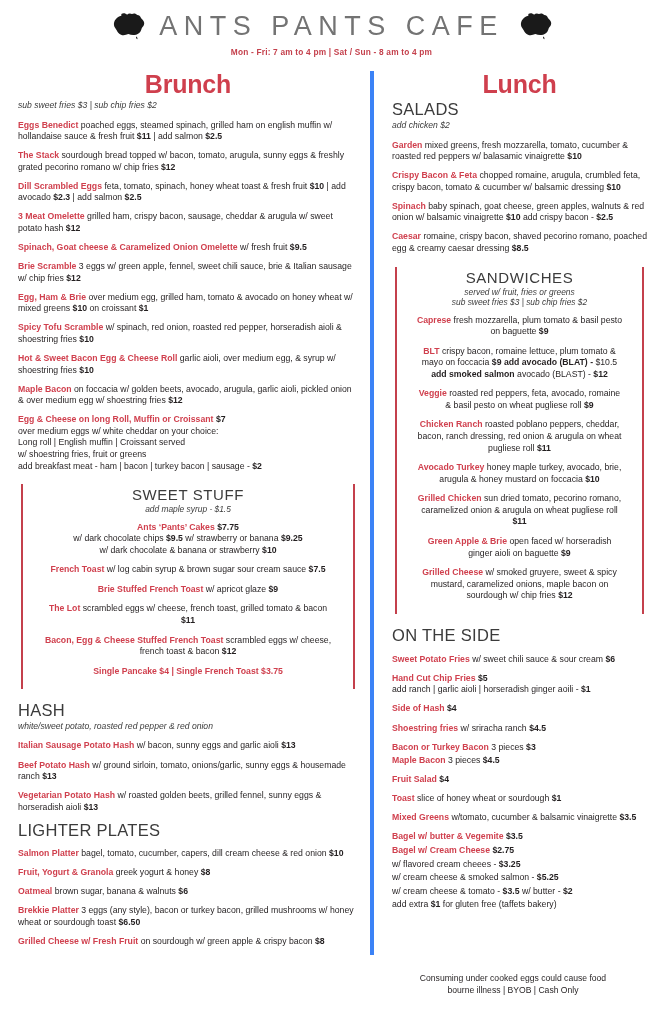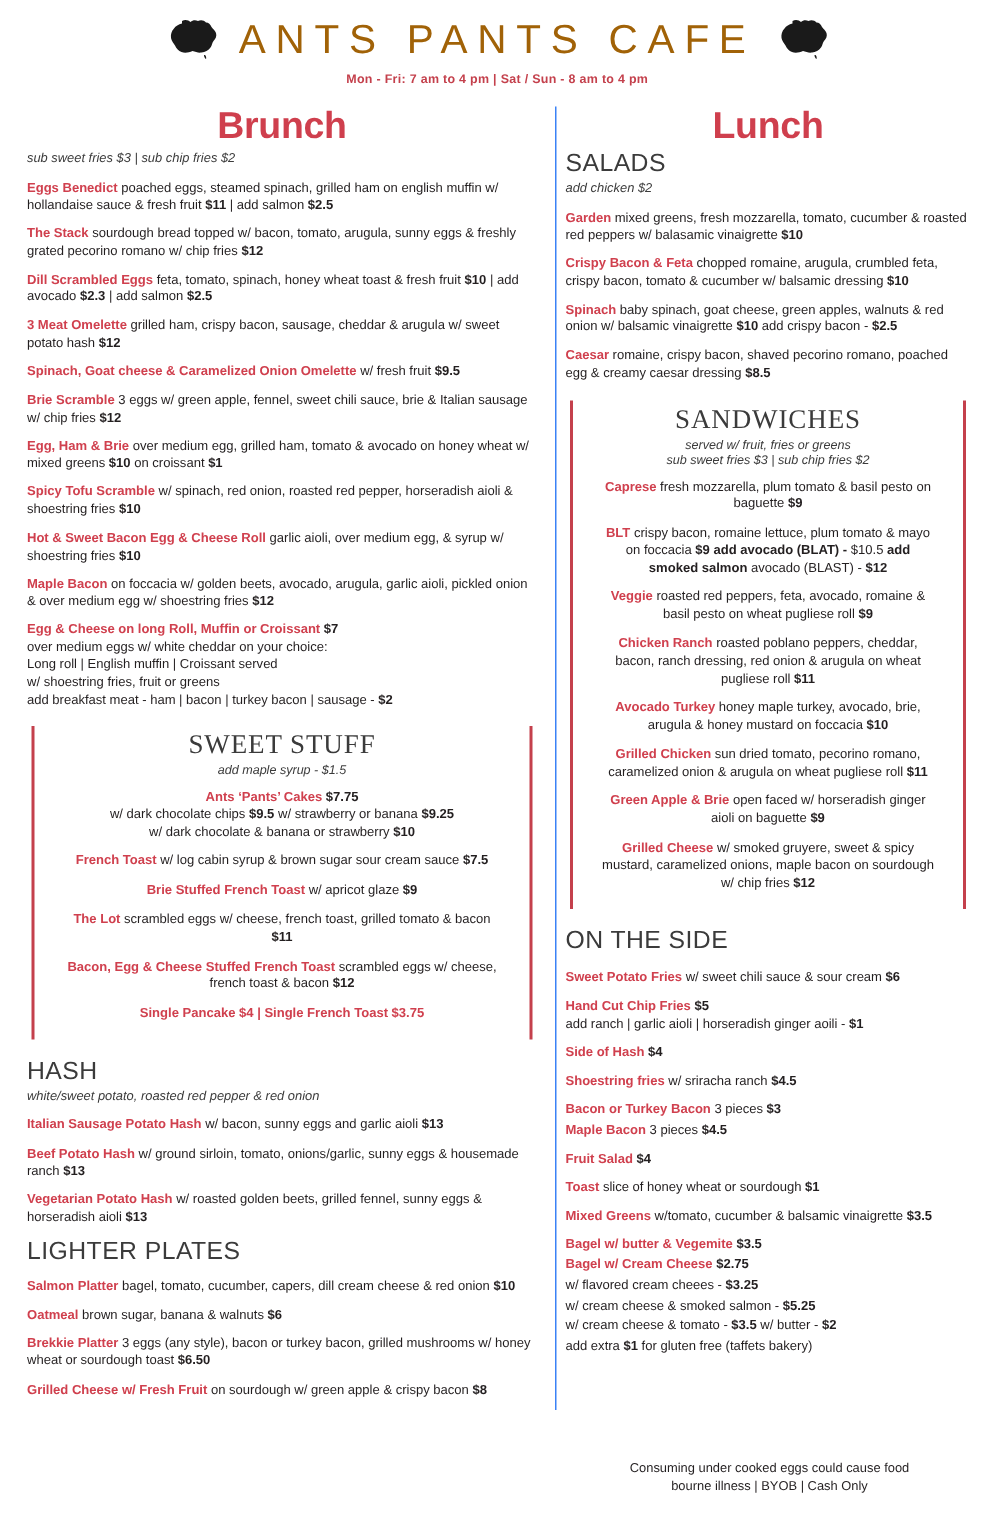--- a/index.html
+++ b/index.html
@@ -10,32 +10,32 @@
     color:#231f20;
     overflow:hidden;
   }
   .page { width:663px; height:1024px; position:relative; box-sizing:border-box; }
 
   
   .header { text-align:center; padding-top:12px; }
   .brandrow { display:flex; align-items:center; justify-content:center; gap:14px; }
   .brand {
     font-size:27px; letter-spacing:6.5px; font-weight:400;
-    color:#a16207; line-height:1; white-space:nowrap;
+    color:#737373; line-height:1; white-space:nowrap;
   }
   .aus { width:34px; height:28px; display:block; }
   .hours {
     margin-top:7px; font-size:8.3px; font-weight:bold; letter-spacing:.2px;
     color:#c4404c;
   }
 
   
   .cols { display:flex; margin-top:14px; padding:0 16px 0 18px; box-sizing:border-box; }
   .col-left { width:352px; flex:none; padding-right:12px; box-sizing:border-box; }
-  .col-right { width:277px; flex:none; padding-left:6px; box-sizing:border-box; border-left:1px solid #3b82f6; }
+  .col-right { width:277px; flex:none; padding-left:18px; box-sizing:border-box; border-left:4px solid #3b82f6; }
 
   
   .sect-big {
     color:#cf3f4d; font-size:25px; font-weight:bold; line-height:1.05;
     margin:0 0 3px 0; letter-spacing:-.2px;text-align:center;
   }
   .sect-mid {
     font-size:16.5px; font-weight:400; color:#3b3b3b; letter-spacing:.3px;
     margin:0 0 1px 0; line-height:1.15;
   }
@@ -47,21 +47,21 @@
   .item .p { font-weight:bold; color:#231f20; }
   .tight { margin-bottom:2px; }
 
   
   .boxed { position:relative; text-align:center; margin:10px 0 10px 0; padding:4px 24px 6px 24px; }
   .boxed::before, .boxed::after {
     content:""; position:absolute; top:2px; bottom:2px; width:2.4px; background:#c4404c;
   }
   .boxed::before { left:3px; }
   .boxed::after  { right:3px; }
-  .boxed .bt { font-size:18px; color:#3b3b3b; letter-spacing:.6px; margin-bottom:1px;font-family:Liberation Serif, serif; }
+  .boxed .bt { font-size:15px; color:#3b3b3b; letter-spacing:.6px; margin-bottom:1px; }
   .boxed .bs { font-style:italic; font-size:8.4px; color:#3b3b3b; line-height:1.25; margin-bottom:7px; }
   .boxed .item { margin-bottom:8px; }
 
   
   .footer {
     position:absolute; left:378px; width:270px; top:972px;
     text-align:center; font-size:8.6px; line-height:1.45; color:#231f20;
   }
 </style>
 </head>
@@ -122,20 +122,21 @@
       <div id="hash-items">
           <div class="item"><span class="n">Italian Sausage Potato Hash</span><span> w/ bacon, sunny eggs and garlic aioli </span><span class="p">$13</span></div>
           <div class="item"><span class="n">Beef Potato Hash</span><span> w/ ground sirloin, tomato, onions/garlic, sunny eggs &amp; housemade ranch  </span><span class="p">$13</span></div>
           <div class="item"><span class="n">Vegetarian Potato Hash</span><span> w/ roasted golden beets, grilled fennel, sunny eggs &amp; horseradish aioli </span><span class="p">$13</span></div>
         </div>
 
       <div class="sect-mid" style="margin-top:2px">LIGHTER PLATES</div>
       <div style="height:7px"></div>
       <div id="lighter-items">
           <div class="item"><span class="n">Salmon Platter</span><span> bagel, tomato, cucumber, capers, dill cream cheese &amp; red onion </span><span class="p">$10</span></div>
+          <div class="item"><span class="n">Fruit, Yogurt &amp; Granola</span><span> greek yogurt &amp; honey  </span><span class="p">$8</span></div>
           <div class="item"><span class="n">Oatmeal</span><span> brown sugar, banana &amp; walnuts  </span><span class="p">$6</span></div>
           <div class="item"><span class="n">Brekkie Platter</span><span> 3 eggs (any style), bacon or turkey bacon, grilled mushrooms w/ honey wheat or sourdough toast </span><span class="p">$6.50</span></div>
           <div class="item"><span class="n">Grilled Cheese w/ Fresh Fruit</span><span> on sourdough w/ green apple &amp; crispy bacon </span><span class="p">$8</span></div>
         </div>
     </div>
 
     <div class="col-right">
       <div class="sect-big">Lunch</div>
       <div class="sect-mid">SALADS</div>
       <div class="sub-ital">add chicken $2</div>

